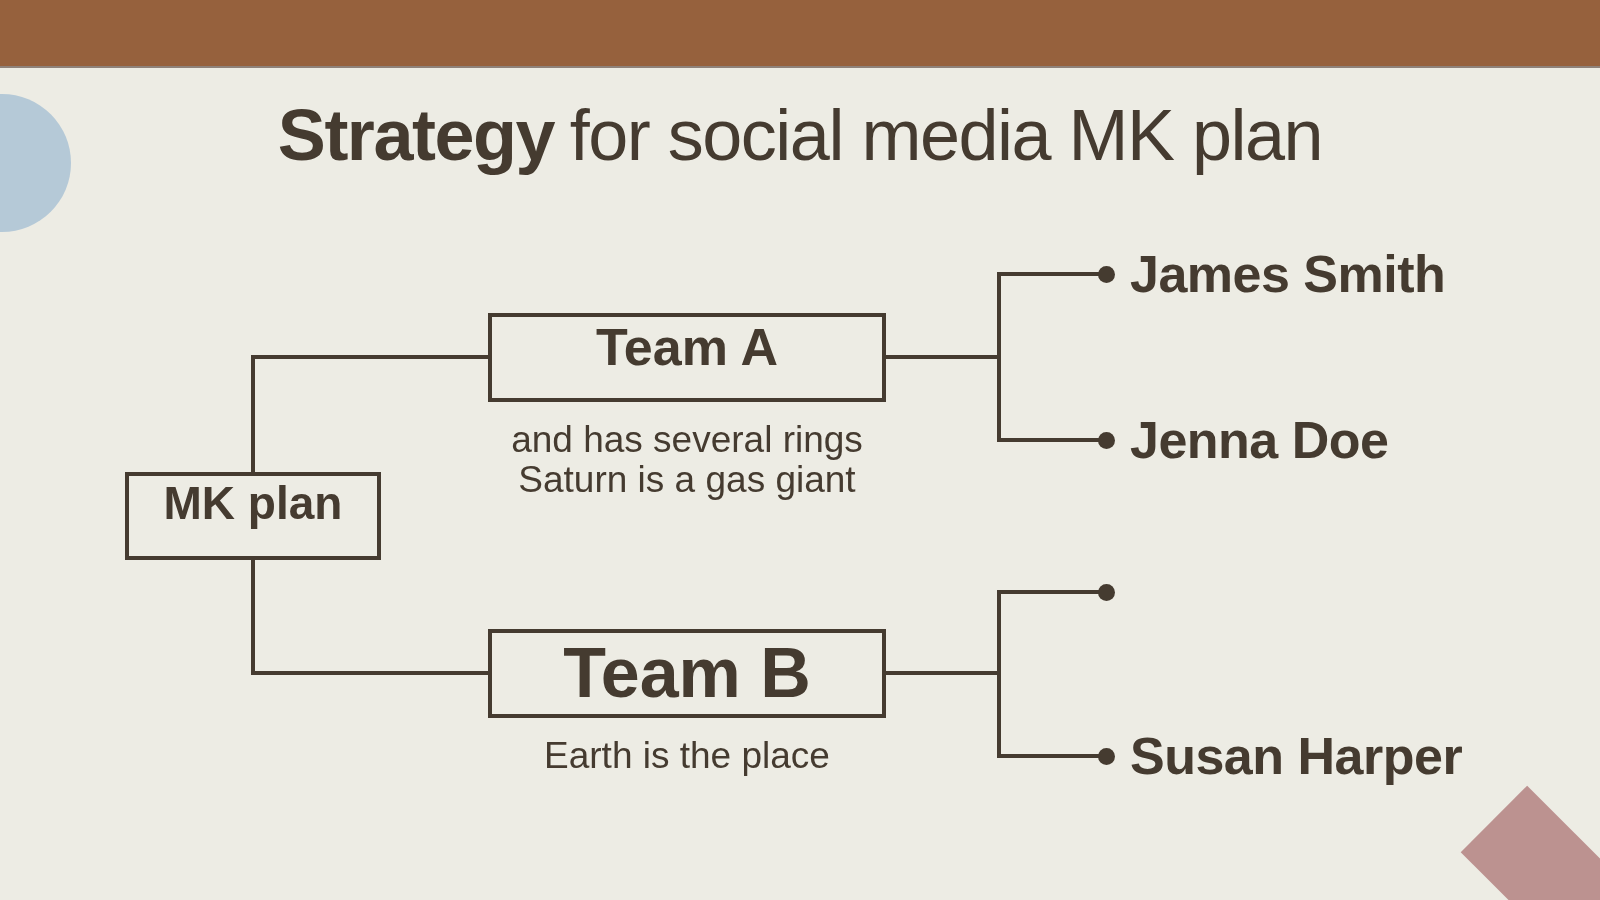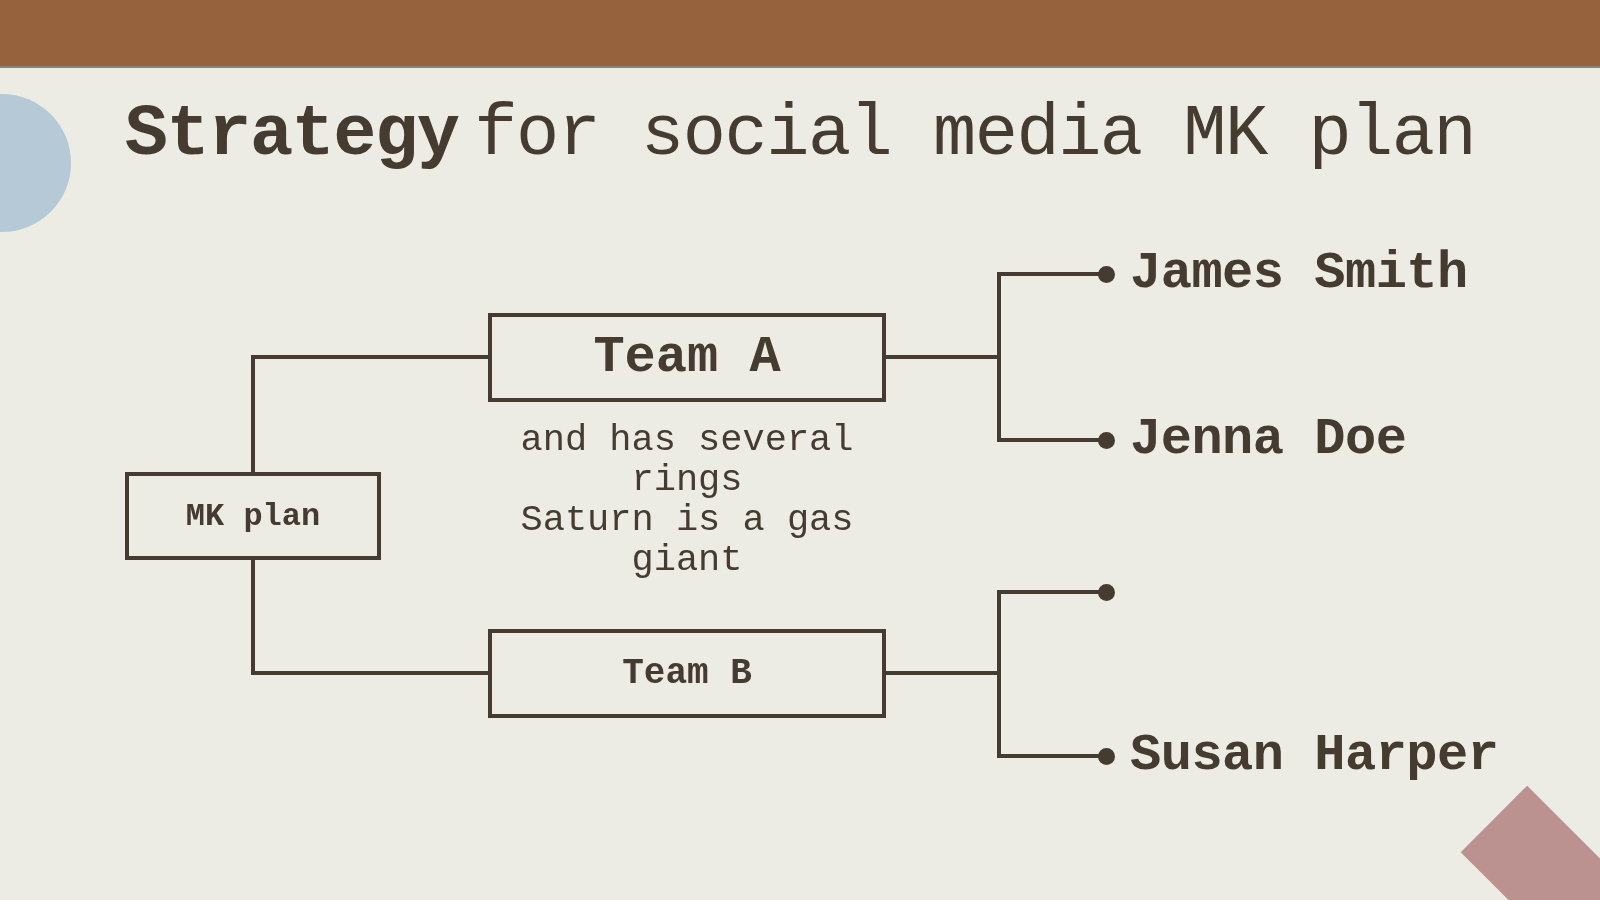--- a/index.html
+++ b/index.html
@@ -1,19 +1,19 @@
 <!DOCTYPE html>
 <html><head>
 <meta charset="utf-8">
 <style>
   html,body{margin:0;padding:0;background:#EDECE4;}
   .slide{
     position:relative;width:1600px;height:900px;overflow:hidden;
     background:#EDECE4;color:#453B30;
-    font-family:Liberation Mono, monospace;
+    font-family:Liberation Sans, sans-serif;
   }
   .top-bar{
     position:absolute;left:0;top:0;width:1600px;height:68px;
     background:#96613D;border-bottom:2px solid #8F827A;box-sizing:border-box;
   }
   .deco-circle{
     position:absolute;left:-67px;top:94px;width:138px;height:138px;
     border-radius:50%;background:#B5C9D7;
   }
   .deco-corner{
@@ -21,26 +21,26 @@
     background:#BC9290;transform:rotate(45deg);
   }
   .title{
     position:absolute;left:0;top:95px;width:1600px;text-align:center;
     font-size:72px;line-height:80px;letter-spacing:-1.5px;white-space:nowrap;
   }
   .title .bold{font-weight:700;}
   .title .rest{font-weight:400;margin-left:0.22em;}
   .node{
     position:absolute;border:4px solid #453B30;box-sizing:border-box;
-    display:flex;align-items:center;justify-content:center;
+    display:flex;align-items:flex-start;justify-content:center;
     font-weight:700;background:transparent;
   }
-  .node-root{left:125px;top:472px;width:256px;height:88px;font-size:32px;}
+  .node-root{left:125px;top:472px;width:256px;height:88px;font-size:46px;}
   .node-team-a{left:488px;top:313px;width:398px;height:89px;font-size:52px;}
-  .node-team-b{left:488px;top:629px;width:398px;height:89px;font-size:36px;}
+  .node-team-b{left:488px;top:629px;width:398px;height:89px;font-size:70px;}
   .desc{
     position:absolute;left:488px;width:398px;text-align:center;
     font-size:37px;line-height:40px;font-weight:400;
   }
   .desc-a{top:420px;}
   .desc-b{top:736px;}
   .member{
     position:absolute;left:1130px;height:60px;line-height:60px;
     font-size:52px;font-weight:700;letter-spacing:-0.5px;white-space:nowrap;
   }
@@ -108,20 +108,21 @@
   </div>
   <div class="desc desc-a">
     <div>and has several rings</div>
     <div>Saturn is a gas giant</div>
   </div>
 
   <div class="node node-team-b">
     <span>Team B</span>
   </div>
   <div class="desc desc-b">
+    <div>Earth is the place</div>
   </div>
 
   <div class="dot dot-1"></div>
   <div class="member member-1">James Smith</div>
 
   <div class="dot dot-2"></div>
   <div class="member member-2">Jenna Doe</div>
 
   <div class="dot dot-3"></div>
 

